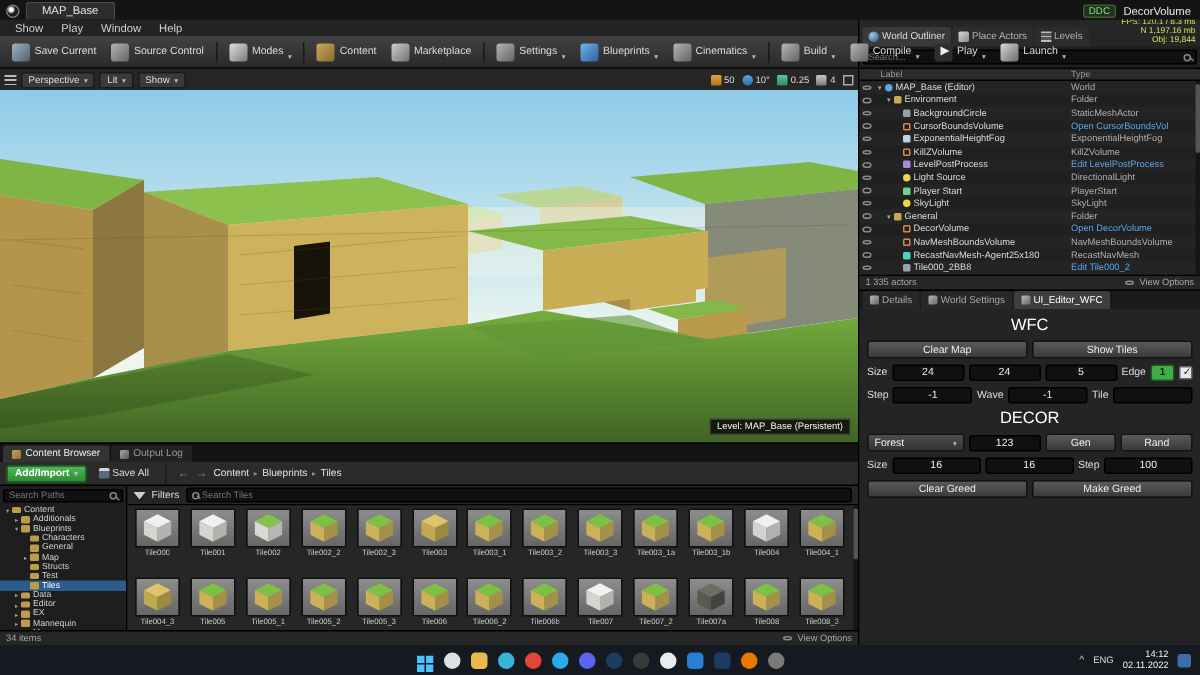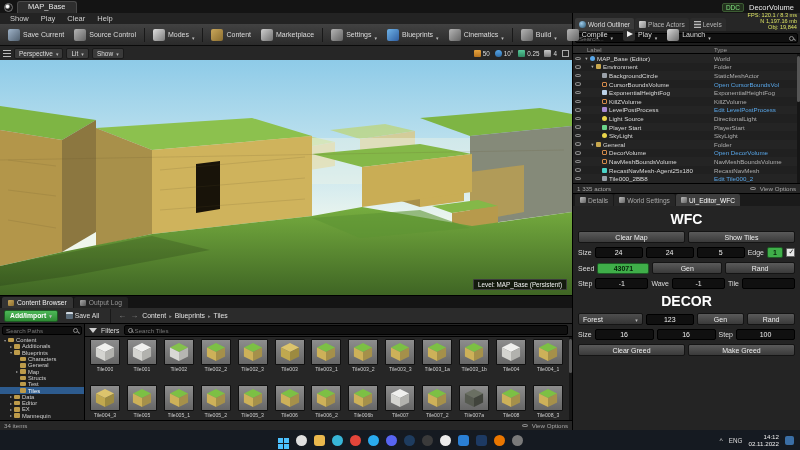--- a/index.html
+++ b/index.html
@@ -87,21 +87,21 @@
 .vo{margin-left:auto;display:flex;align-items:center;gap:2px;}
 .scrollbar{position:absolute;right:0;top:0;width:3px;height:100%;background:#161616;}
 .scroll-thumb{position:absolute;right:0;width:3px;background:#555;border-radius:2px;}
 
 .dt-tabs{height:13px;display:flex;align-items:flex-end;background:#1a1a1a;border-top:1px solid #000;gap:1px;padding:1px 2px 0;}
 .dt-tab{height:12px;display:flex;align-items:center;gap:2px;padding:0 5px;font-size:6.6px;color:#a8a8a8;background:#272727;border-radius:2px 2px 0 0;white-space:nowrap;}
 .dt-tab.active{background:#3e3e3e;color:#fff;}
 .dt-tab-icon{width:6px;height:6px;background:linear-gradient(135deg,#bbb,#666);border-radius:1px;flex:none;}
 
 .wfc-body{flex:1;background:#242424;padding-top:2px;}
-.sec-title{font-size:14px;font-weight:bold;color:#fff;text-align:center;margin:3px 0;}
+.sec-title{font-size:11px;font-weight:normal;color:#fff;text-align:center;margin:3px 0;}
 .ctl-row{display:flex;align-items:center;gap:3px;margin:4px 5px;}
 .btn{flex:1;height:12px;line-height:11px;text-align:center;background:linear-gradient(#5a5a5a,#3a3a3a);border:1px solid #141414;border-radius:2px;font-size:7px;color:#eee;white-space:nowrap;}
 .lab{font-size:7px;color:#ddd;flex:none;}
 .field{height:11px;background:#101010;border:1px solid #000;border-radius:2px;color:#eee;font-size:7px;text-align:center;min-width:0;padding:0;}
 .field.grow{flex:1;width:20px;}
 .seed-field{background:#3fae49;color:#07230a;font-weight:bold;border-color:#1d5a24;width:52px;flex:none;}
 .edge-field{background:#3fae49;color:#07230a;font-weight:bold;border-color:#1d5a24;width:16px;flex:none;}
 .checkbox{width:9px;height:9px;background:#e8e8e8;border:1px solid #666;border-radius:1px;flex:none;position:relative;}
 .checkbox::after{content:'✓';position:absolute;left:1.5px;top:-1px;font-size:7px;color:#222;}
 .dropdown{display:flex;align-items:center;justify-content:space-between;padding:0 4px;background:linear-gradient(#4e4e4e,#343434);border:1px solid #141414;border-radius:2px;height:12px;font-size:7px;color:#eee;}
@@ -158,21 +158,21 @@
   <div class="tb-right">
     <span class="ddc-badge">DDC</span>
     <span class="project-title">DecorVolume</span>
   </div>
 </div>
 
 <div id="menubar">
     <div id="menu-items" style="display:flex">
       <div class="menu-item">Show</div>
       <div class="menu-item">Play</div>
-      <div class="menu-item">Clear</div>
+      <div class="menu-item">Window</div>
       <div class="menu-item">Help</div>
     </div>
   </div>
 
 <div id="toolbar">
     <div id="toolbar-items" style="display:flex;align-items:center;">
       <div class="tb-btn">
         <span class="tb-icon save-icon"></span>
         <span class="tb-label">Save Current</span>
       </div>
@@ -496,26 +496,20 @@
     <div class="ctl-row">
       <span class="lab">Size</span>
       <input class="field grow" value="24" style="">
       <input class="field grow" value="24" style="">
       <input class="field grow" value="5" style="">
       <span class="lab">Edge</span>
       <input class="field edge-field" value="1" style="">
       <span class="checkbox"></span>
     </div>
     <div class="ctl-row">
-      <span class="lab">Seed</span>
-      <input class="field seed-field" value="43071" style="">
-      <div class="btn">Gen</div>
-      <div class="btn">Rand</div>
-    </div>
-    <div class="ctl-row">
       <span class="lab">Step</span>
       <input class="field grow" value="-1" style="">
       <span class="lab">Wave</span>
       <input class="field grow" value="-1" style="">
       <span class="lab">Tile</span>
       <input class="field grow" value="" style="">
     </div>
     <div class="sec-title">DECOR</div>
     <div class="ctl-row">
       <div class="dropdown" style="flex:1.2;">

